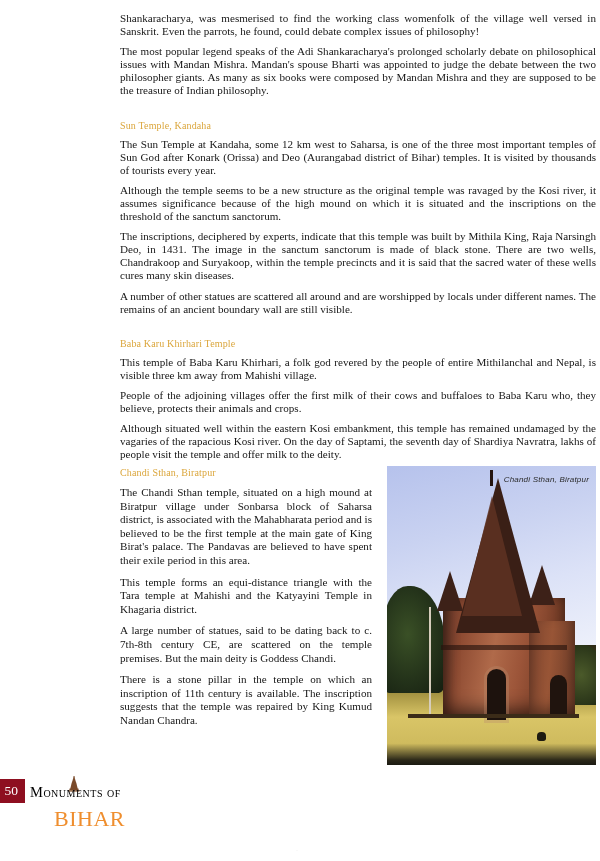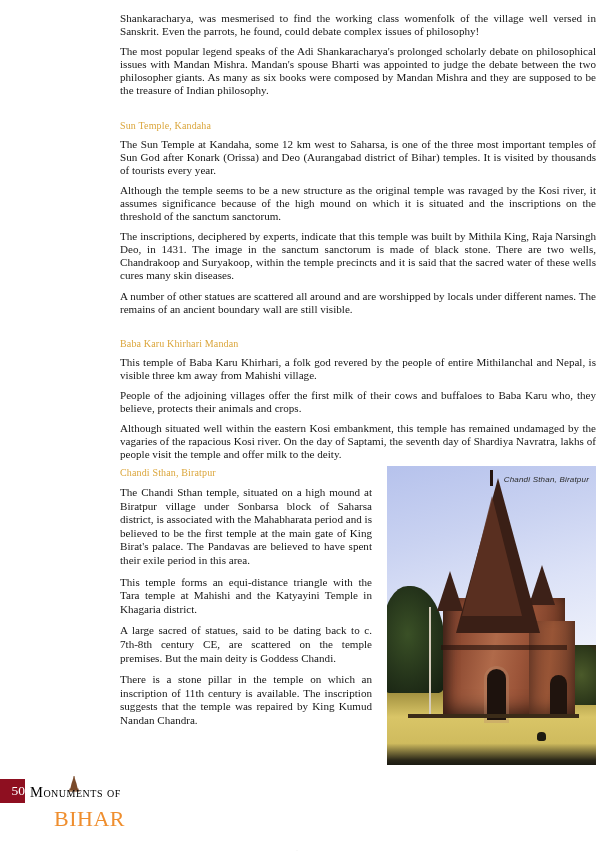--- a/index.html
+++ b/index.html
@@ -206,21 +206,21 @@
   .page-number-badge {
     position: absolute;
     left: 0; top: 0;
     width: 25px; height: 24px;
     background: #8e0f20;
     color: #ffffff;
     font-family: "Liberation Serif", serif;
     font-size: 13.5px;
     line-height: 24px;
     text-align: right;
-    padding-right: 0;
+    padding-right: 7px;
     box-sizing: border-box;
   }
   .brand {
     position: absolute;
     left: 30px;
     top: -3px;
     width: 110px;
     height: 58px;
   }
   .brand-icon {
@@ -277,31 +277,31 @@
     <div class="spacer-sm"></div>
 
     <h2 class="section-heading">Sun Temple, Kandaha</h2>
     <p class="body">The Sun Temple at Kandaha, some 12 km west to Saharsa, is one of the three most important temples of Sun God after Konark (Orissa) and Deo (Aurangabad district of Bihar) temples. It is visited by thousands of tourists every year.</p>
     <p class="body">Although the temple seems to be a new structure as the original temple was ravaged by the Kosi river, it assumes significance because of the high mound on which it is situated and the inscriptions on the threshold of the sanctum sanctorum.</p>
     <p class="body">The inscriptions, deciphered by experts, indicate that this temple was built by Mithila King, Raja Narsingh Deo, in 1431. The image in the sanctum sanctorum is made of black stone. There are two wells, Chandrakoop and Suryakoop, within the temple precincts and it is said that the sacred water of these wells cures many skin diseases.</p>
     <p class="body">A number of other statues are scattered all around and are worshipped by locals under different names. The remains of an ancient boundary wall are still visible.</p>
 
     <div class="spacer-sm"></div>
 
-    <h2 class="section-heading">Baba Karu Khirhari Mandan</h2>
+    <h2 class="section-heading">Baba Karu Khirhari Temple</h2>
     <p class="body">This temple of Baba Karu Khirhari, a folk god revered by the people of entire Mithilanchal and Nepal, is visible three km away from Mahishi village.</p>
     <p class="body">People of the adjoining villages offer the first milk of their cows and buffaloes to Baba Karu who, they believe, protects their animals and crops.</p>
     <p class="body">Although situated well within the eastern Kosi embankment, this temple has remained undamaged by the vagaries of the rapacious Kosi river. On the day of Saptami, the seventh day of Shardiya Navratra, lakhs of people visit the temple and offer milk to the deity.</p>
   </div>
 
   <div class="lower-block">
     <h2 class="section-heading">Chandi Sthan, Biratpur</h2>
     <p class="body">The Chandi Sthan temple, situated on a high mound at Biratpur village under Sonbarsa block of Saharsa district, is associated with the Mahabharata period and is believed to be the first temple at the main gate of King Birat's palace. The Pandavas are believed to have spent their exile period in this area.</p>
     <p class="body">This temple forms an equi-distance triangle with the Tara temple at Mahishi and the Katyayini Temple in Khagaria district.</p>
-    <p class="body">A large sacred of statues, said to be dating back to c. 7th-8th century CE, are scattered on the temple premises. But the main deity is Goddess Chandi.</p>
+    <p class="body">A large number of statues, said to be dating back to c. 7th-8th century CE, are scattered on the temple premises. But the main deity is Goddess Chandi.</p>
     <p class="body">There is a stone pillar in the temple on which an inscription of 11th century is available. The inscription suggests that the temple was repaired by King Kumud Nandan Chandra.</p>
   </div>
 
   <figure class="photo-figure" style="margin:0;">
     <div class="photo">
       <div class="sky"></div>
       <div class="ground"></div>
       <div class="treeline-left"></div>
       <div class="treeline-right"></div>
       <div class="temple-base"></div>

